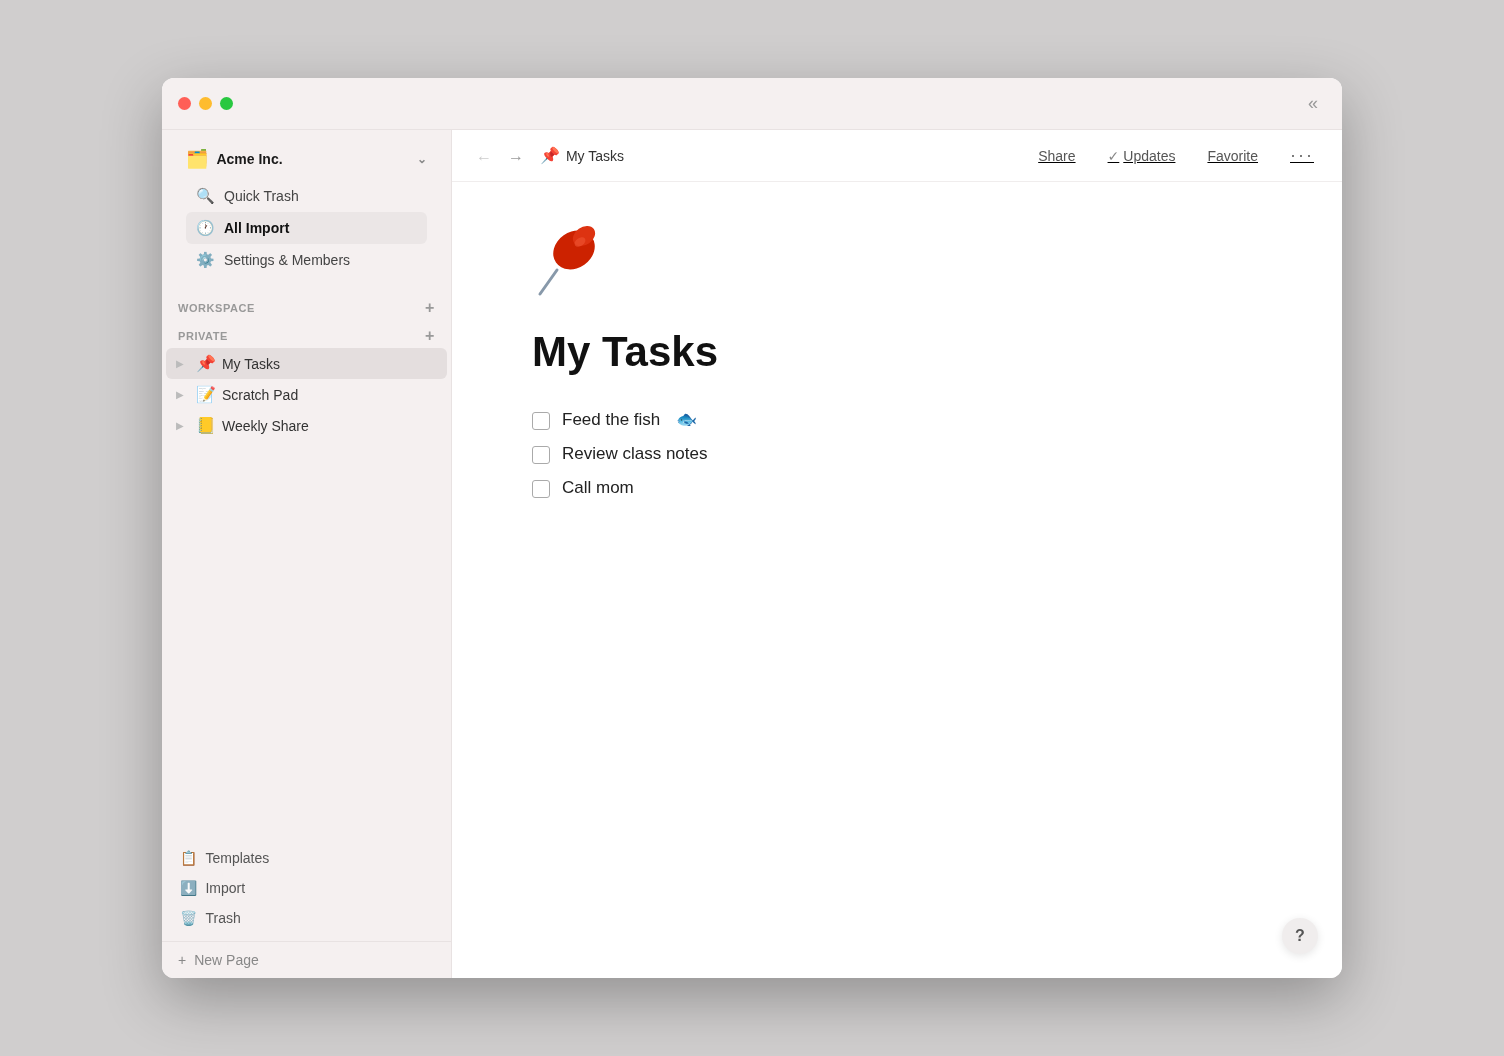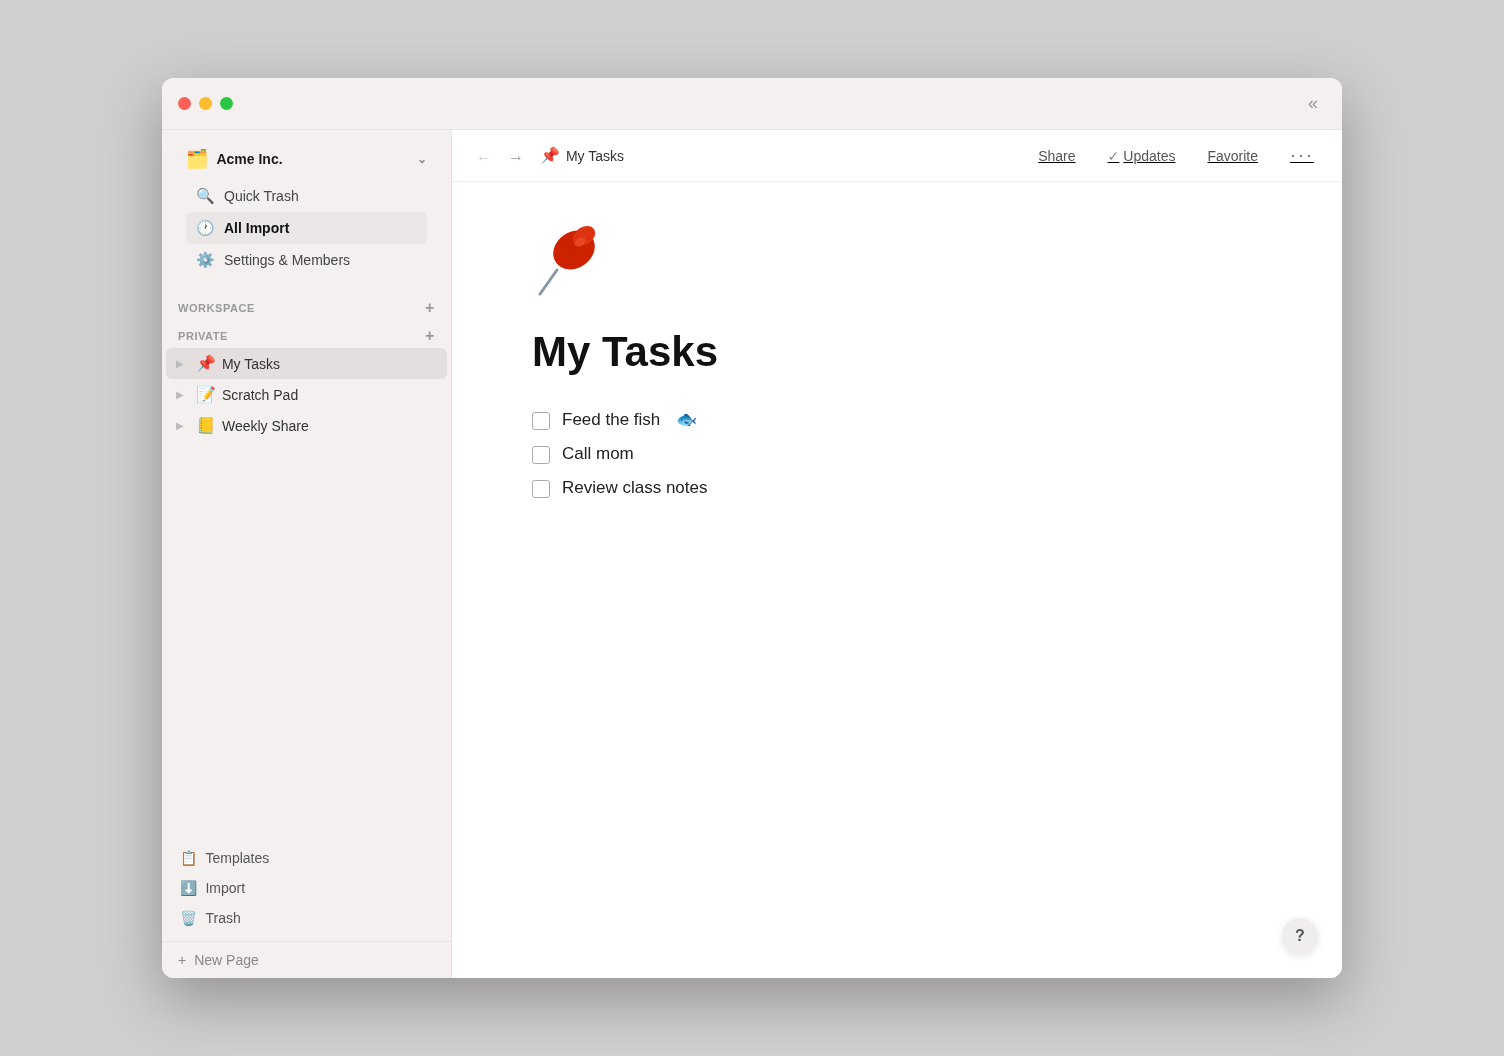--- a/index.html
+++ b/index.html
@@ -493,26 +493,26 @@
           <div class="task-list">
 
             <div class="task-item">
               <div class="task-checkbox"></div>
               <span class="task-text">Feed the fish</span>
               <span class="task-emoji">🐟</span>
             </div>
 
             <div class="task-item">
               <div class="task-checkbox"></div>
-              <span class="task-text">Call mom</span>
+              <span class="task-text">Review class notes</span>
             </div>
 
             <div class="task-item">
               <div class="task-checkbox"></div>
-              <span class="task-text">Review class notes</span>
+              <span class="task-text">Call mom</span>
             </div>
           </div>
         </div>
       </div>
 
       <div class="help-btn">?</div>
     </div>
   </div>
 </div>
 

